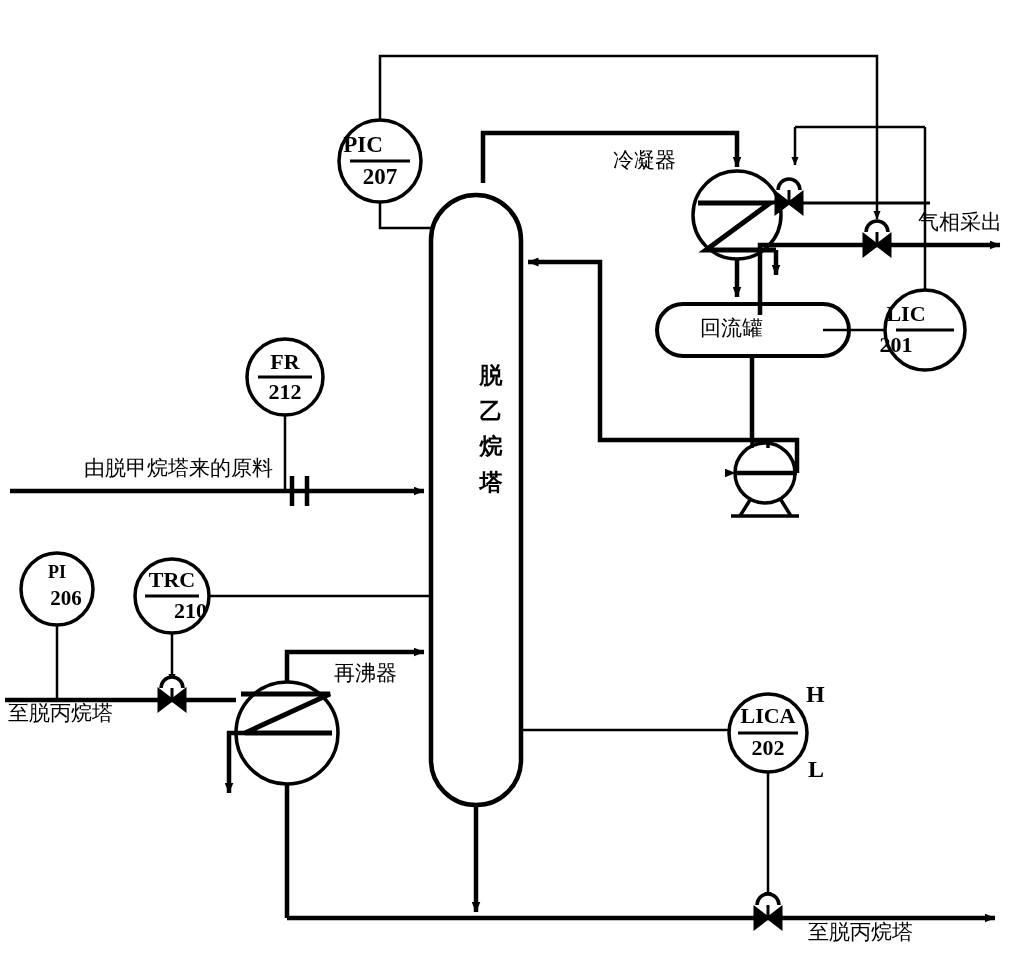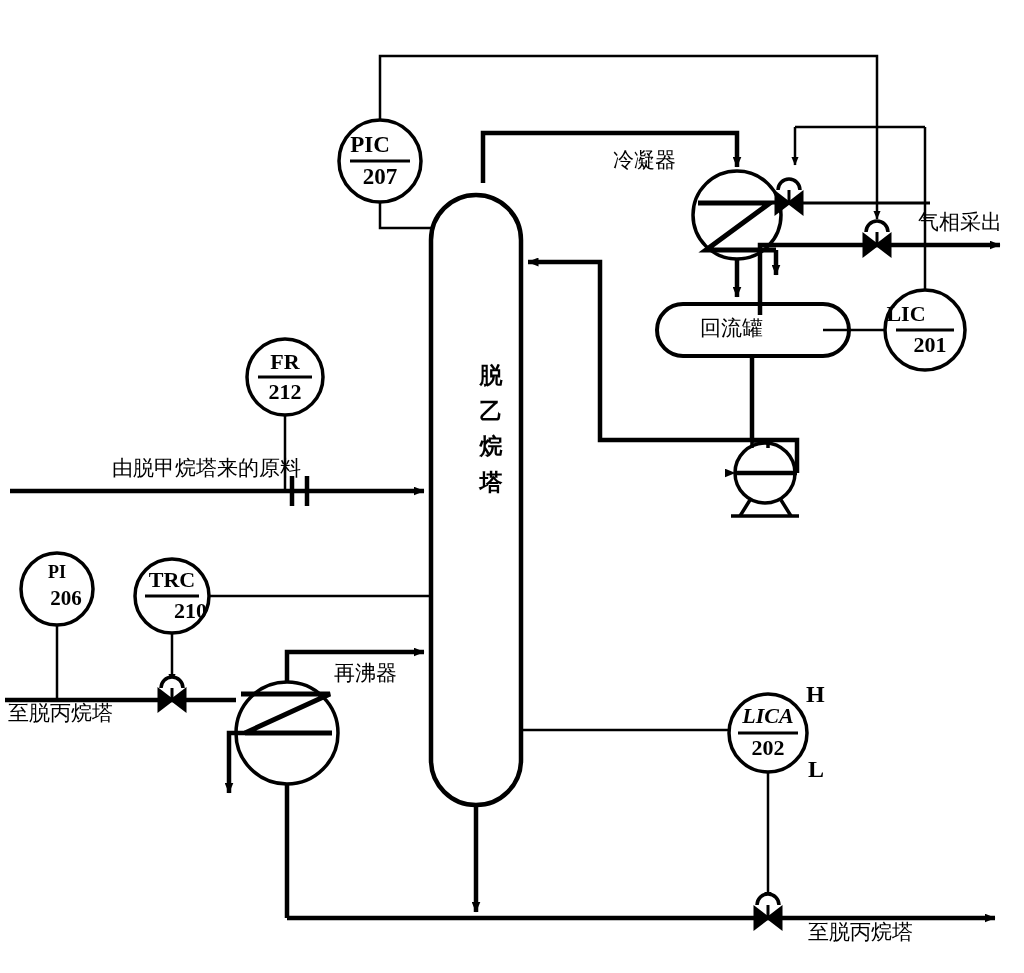--- a/index.html
+++ b/index.html
@@ -214,42 +214,42 @@
   <div>烷</div>
   <div>塔</div>
 </div>
 
 <div class="lbl cn" style="left:613px;top:150px;font-size:21px;">冷凝器</div>
 
 <div class="lbl cn" style="left:700px;top:318px;font-size:21px;">回流罐</div>
 
 <div class="lbl cn" style="left:334px;top:663px;font-size:21px;">再沸器</div>
 
-<div class="lbl cn" style="left:84px;top:458px;font-size:21px;margin-left:28px;">由脱甲烷塔来的原料</div>
+<div class="lbl cn" style="left:84px;top:458px;font-size:21px;">由脱甲烷塔来的原料</div>
 
 <div class="lbl cn" style="left:8px;top:703px;font-size:21px;">至脱丙烷塔</div>
 
 <div class="lbl cn" style="left:918px;top:212px;font-size:21px;">气相采出</div>
 
 <div class="lbl cn" style="left:808px;top:922px;font-size:21px;">至脱丙烷塔</div>
 
-<div class="lbl tagtxt" style="left:335px;top:133px;width:70px;font-size:23px;">PIC</div>
+<div class="lbl tagtxt" style="left:328px;top:133px;width:70px;font-size:23px;">PIC</div>
 <div class="lbl tagtxt" style="left:345px;top:165px;width:70px;font-size:23px;">207</div>
 
 <div class="lbl tagtxt" style="left:252px;top:351px;width:66px;font-size:22px;">FR</div>
 <div class="lbl tagtxt" style="left:252px;top:381px;width:66px;font-size:22px;">212</div>
 
 <div class="lbl tagtxt" style="left:872px;top:303px;width:68px;font-size:22px;">LIC</div>
-<div class="lbl tagtxt" style="left:896px;top:334px;width:68px;font-size:22px;">201</div>
+<div class="lbl tagtxt" style="left:862px;top:334px;width:68px;font-size:22px;">201</div>
 
 <div class="lbl tagtxt" style="left:24px;top:563px;width:66px;font-size:18px;">PI</div>
 <div class="lbl tagtxt" style="left:24px;top:588px;width:84px;font-size:21px;">206</div>
 
 <div class="lbl tagtxt" style="left:137px;top:569px;width:70px;font-size:22px;">TRC</div>
 <div class="lbl tagtxt" style="left:137px;top:600px;width:70px;font-size:22px;text-align:right;">210</div>
 
-<div class="lbl tagtxt" style="left:730px;top:705px;width:76px;font-size:22px;font-style:italic;">LICA</div>
+<div class="lbl tagtxt" style="left:730px;top:705px;width:76px;font-size:22px;">LICA</div>
 <div class="lbl tagtxt" style="left:730px;top:737px;width:76px;font-size:22px;">202</div>
 
 <div class="lbl alarm" style="left:806px;top:682px;font-size:24px;">H</div>
 <div class="lbl alarm" style="left:808px;top:757px;font-size:24px;">L</div>
 
 </div>
 
 </body></html>

